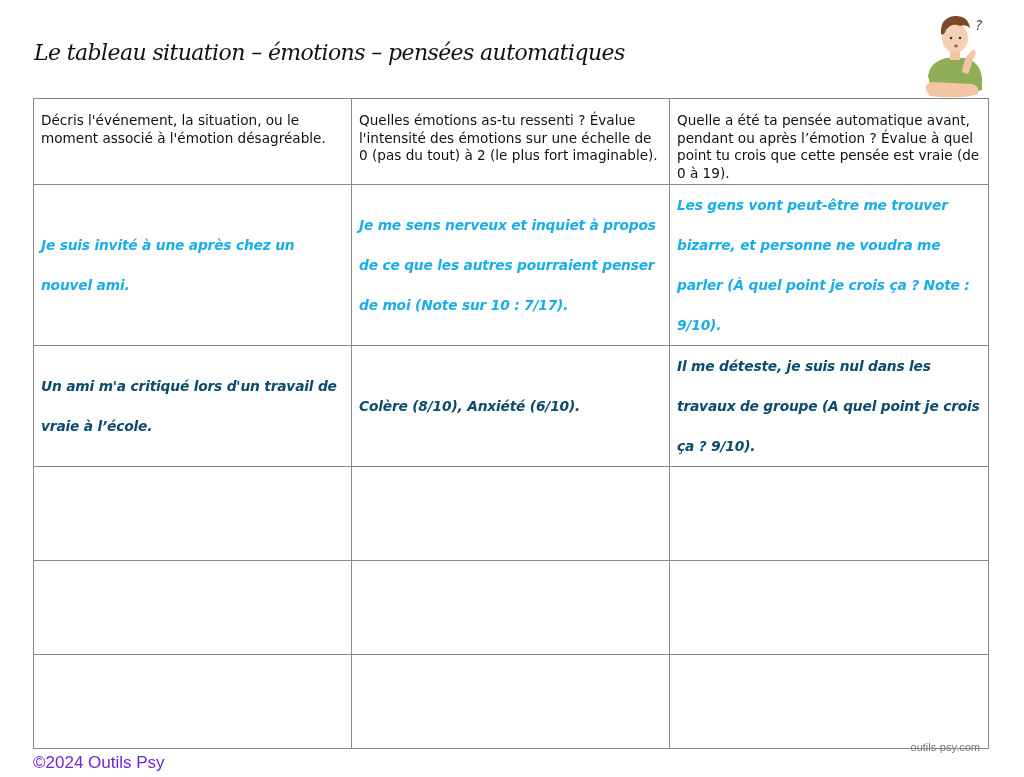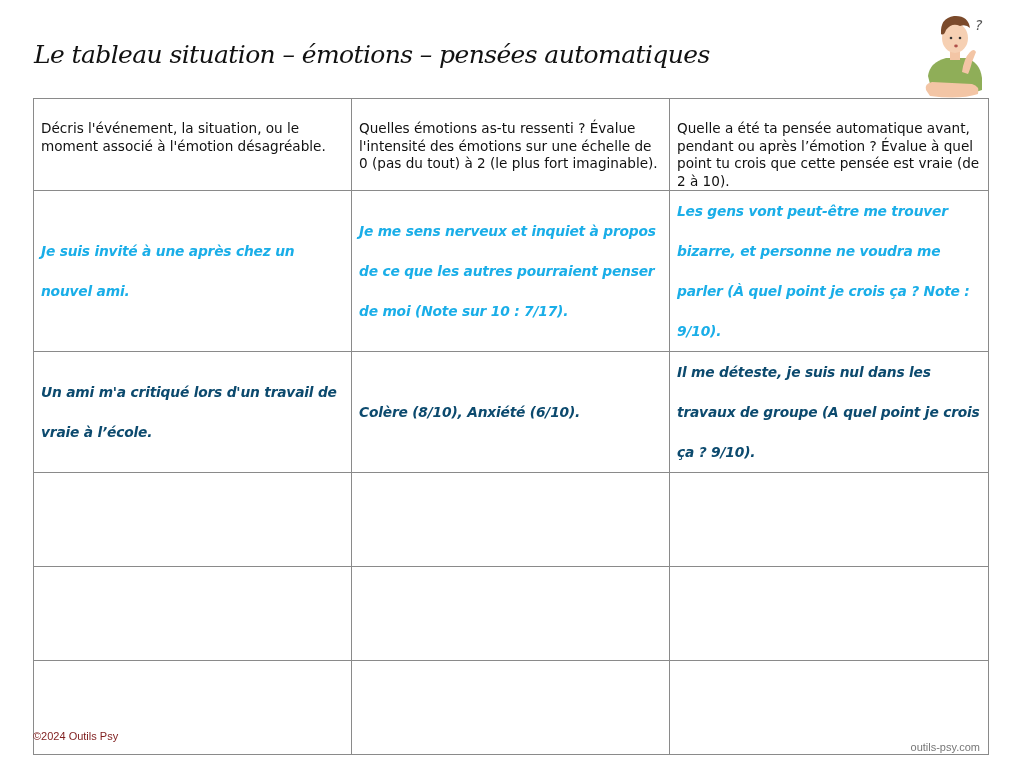--- a/index.html
+++ b/index.html
@@ -14,21 +14,21 @@
       overflow: hidden;
       font-family: "DejaVu Sans", sans-serif;
       color: #000;
     }
     .page-title {
       position: absolute;
       left: 34px;
       top: 40px;
       font-family: "DejaVu Serif", serif;
       font-style: italic;
-      font-size: 25px;
+      font-size: 22px;
       letter-spacing: -0.6px;
       color: #111;
       white-space: nowrap;
     }
     .illustration {
       position: absolute;
       left: 920px;
       top: 6px;
       width: 72px;
       height: 96px;
@@ -58,44 +58,44 @@
       font-size: 17px;
       text-align: center;
       color: #111;
     }
     .instr-row { height: 86px; }
     .instr-row td {
       font-family: "DejaVu Sans", sans-serif;
       font-size: 13.6px;
       line-height: 17.5px;
       vertical-align: top;
-      padding-top: 21px;
+      padding-top: 13px;
       color: #111;
       margin-left: 36px;
     }
     .example-row td {
       font-family: "DejaVu Sans", sans-serif;
       font-style: italic;
       font-weight: bold;
       font-size: 13.8px;
       line-height: 40px;
       letter-spacing: -0.2px;
     }
     .example-row.blue td { color: #1aaee8; }
     .example-row.green td { color: #0c4a6e; }
     .row-ex1 { height: 113px; }
     .row-ex2 { height: 94px; }
     .empty-row { height: 94px; }
     .footer-left {
       position: absolute;
       left: 33px;
-      top: 730px;
+      top: 753px;
       font-family: "Liberation Sans", sans-serif;
-      font-size: 11px;
-      color: #7f1d1d;
+      font-size: 17px;
+      color: #6d28d9;
     }
     .footer-right {
       position: absolute;
       right: 44px;
       top: 741px;
       font-family: "Liberation Sans", sans-serif;
       font-size: 11px;
       color: #777;
     }
   </style>
@@ -131,21 +131,21 @@
 <table class="worksheet-table">
   <colgroup>
     <col class="c1">
       <col class="c2">
       <col class="c3">
   </colgroup>
   <tbody>
   <tr class="instr-row">
     <td>Décris l'événement, la situation, ou le moment associé à l'émotion désagréable.</td>
     <td>Quelles émotions as-tu ressenti ? Évalue l'intensité des émotions sur une échelle de 0 (pas du tout) à 2 (le plus fort imaginable).</td>
-    <td>Quelle a été ta pensée automatique avant, pendant ou après l’émotion ? Évalue à quel point tu crois que cette pensée est vraie (de 2 à 10).</td>
+    <td>Quelle a été ta pensée automatique avant, pendant ou après l’émotion ? Évalue à quel point tu crois que cette pensée est vraie (de 0 à 19).</td>
   </tr>
   <tr class="example-row blue row-ex1">
     <td>Je suis invité à une après chez un nouvel ami.</td>
     <td>Je me sens nerveux et inquiet à propos de ce que les autres pourraient penser de moi (Note sur 10 : 7/17).</td>
     <td>Les gens vont peut-être me trouver bizarre, et personne ne voudra me parler (À quel point je crois ça ? Note : 9/10).</td>
   </tr>
   <tr class="example-row green row-ex2">
     <td>Un ami m'a critiqué lors d'un travail de vraie à l’école.</td>
     <td>Colère (8/10), Anxiété (6/10).</td>
     <td>Il me déteste, je suis nul dans les travaux de groupe (A quel point je crois ça ? 9/10).</td>

